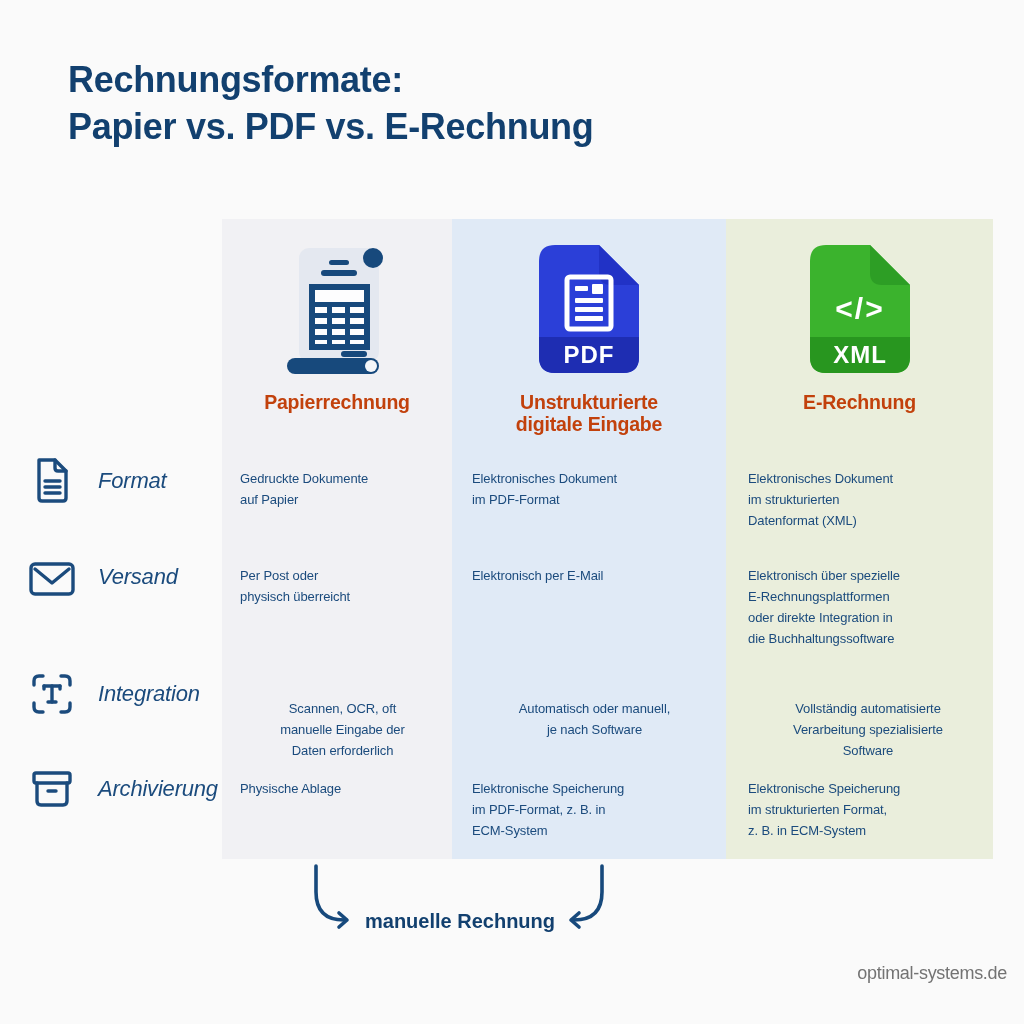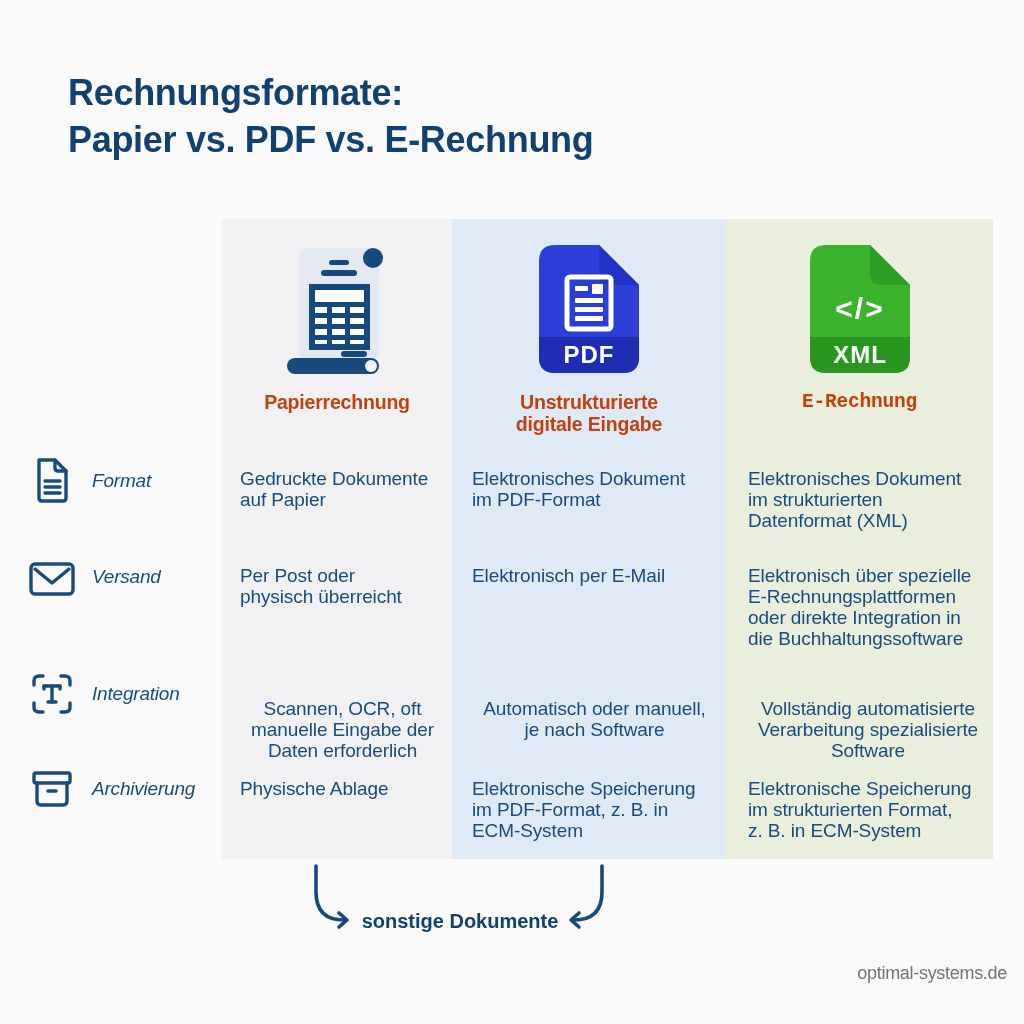--- a/index.html
+++ b/index.html
@@ -11,55 +11,54 @@
     color:#1b4b7d;
     overflow:hidden;
   }
   .abs { position:absolute; }
 
   .title {
     left:68px; top:56px;
     font-size:36px; font-weight:bold;
     color:#12406f; line-height:47px;
     letter-spacing:-0.3px;
-    margin-top:13px;
   }
 
   .col { top:219px; height:640px; }
   .col-1 { left:222px; width:230px; background:#f1f1f4; }
   .col-2 { left:452px; width:274px; background:#e0eaf6; }
   .col-3 { left:726px; width:267px; background:#eaeedc; }
 
   .col-header {
     top:392px;
     font-size:19.5px; font-weight:bold;
     color:#c2410c; text-align:center;
     line-height:21.5px; white-space:pre-line;
     letter-spacing:-0.2px;
   }
   .ch-1 { left:222px; width:230px; }
   .ch-2 { left:452px; width:274px; }
-  .ch-3 { left:726px; width:267px;font-family:Liberation Mono, monospace; }
+  .ch-3 { left:726px; width:267px; }
 
   .cell {
-    font-size:19px; line-height:21px;
+    font-size:13px; line-height:21px;
     color:#1b4b7d; white-space:pre-line;
     letter-spacing:-0.1px;
   }
   .cx-1 { left:240px; width:205px; }
   .cx-2 { left:472px; width:245px; }
   .cx-3 { left:748px; width:240px; }
   .ry-1 { top:468px; }
   .ry-2 { top:565px; }
   .ry-3 { top:698px;text-align:center; }
   .ry-4 { top:778px; }
 
   .row-label {
-    left:92px;
-    font-size:19px; font-style:italic;
+    left:98px;
+    font-size:22px; font-style:italic;
     color:#1b4b7d; line-height:24px;
     letter-spacing:-0.2px;
   }
   .ly-1 { top:469px; } .ly-2 { top:565px; } .ly-3 { top:682px; } .ly-4 { top:777px; }
 
   .side-icon { left:28px; width:48px; height:48px; }
   .iy-1 { top:457px; } .iy-2 { top:555px; } .iy-3 { top:670px; } .iy-4 { top:765px; }
   .side-icon svg { width:100%; height:100%; }
   .stroke-ic { stroke:#1b4b7d; stroke-width:3.4; fill:none; stroke-linecap:round; stroke-linejoin:round; }
 
@@ -227,15 +226,15 @@
 <div class="abs" style="left:298px;top:860px;width:322px;height:72px;">
   <svg width="322" height="72" viewBox="0 0 322 72">
     <g stroke="#17497c" stroke-width="3.6" fill="none" stroke-linecap="round" stroke-linejoin="round">
       <path d="M18 6 V32 Q18 60 46 60 H48"></path>
       <path d="M41 53 L49 60 L41 67"></path>
       <path d="M304 6 V32 Q304 60 276 60 H274"></path>
       <path d="M281 53 L273 60 L281 67"></path>
     </g>
   </svg>
 </div>
-<div class="abs bottom-note">sonstige Dokumente</div>
+<div class="abs bottom-note">manuelle Rechnung</div>
 
 <div class="abs footer">optimal-systems.de</div>
 
 </body></html>

